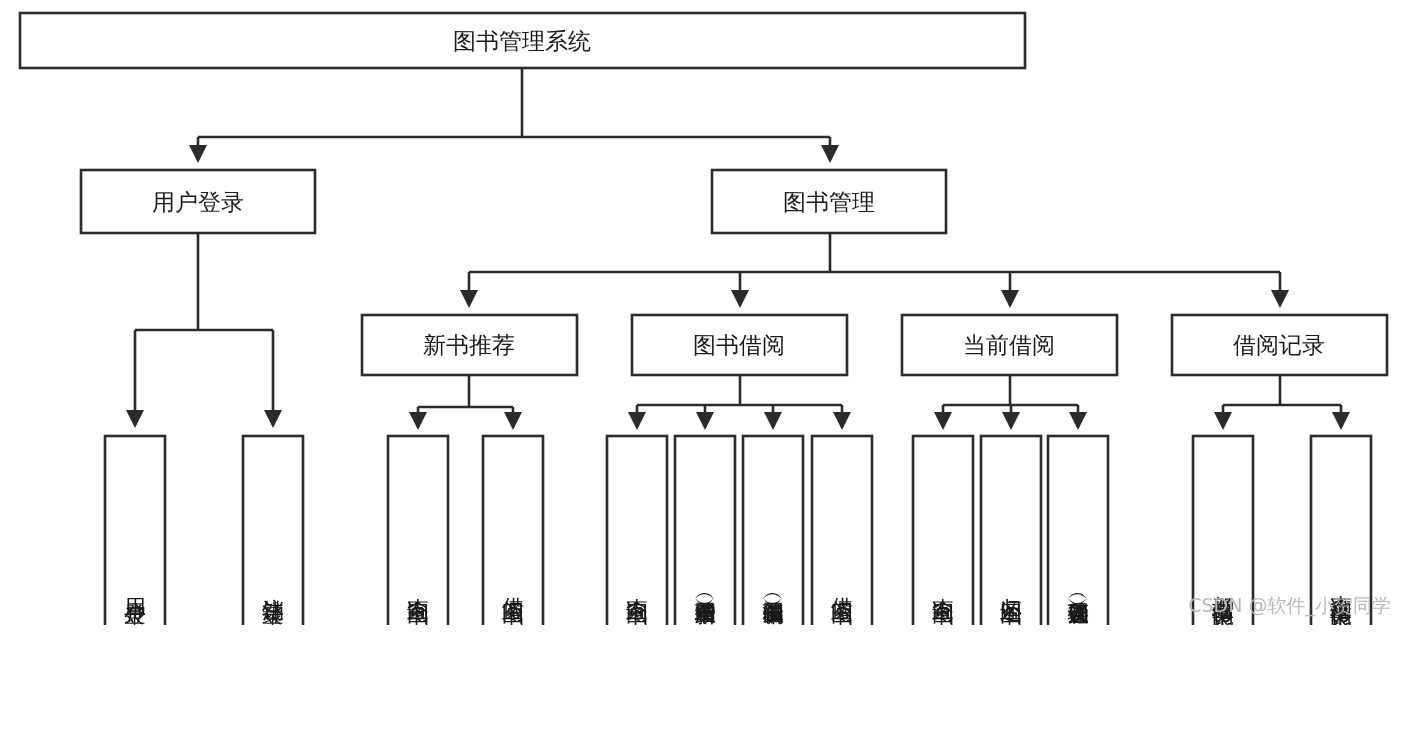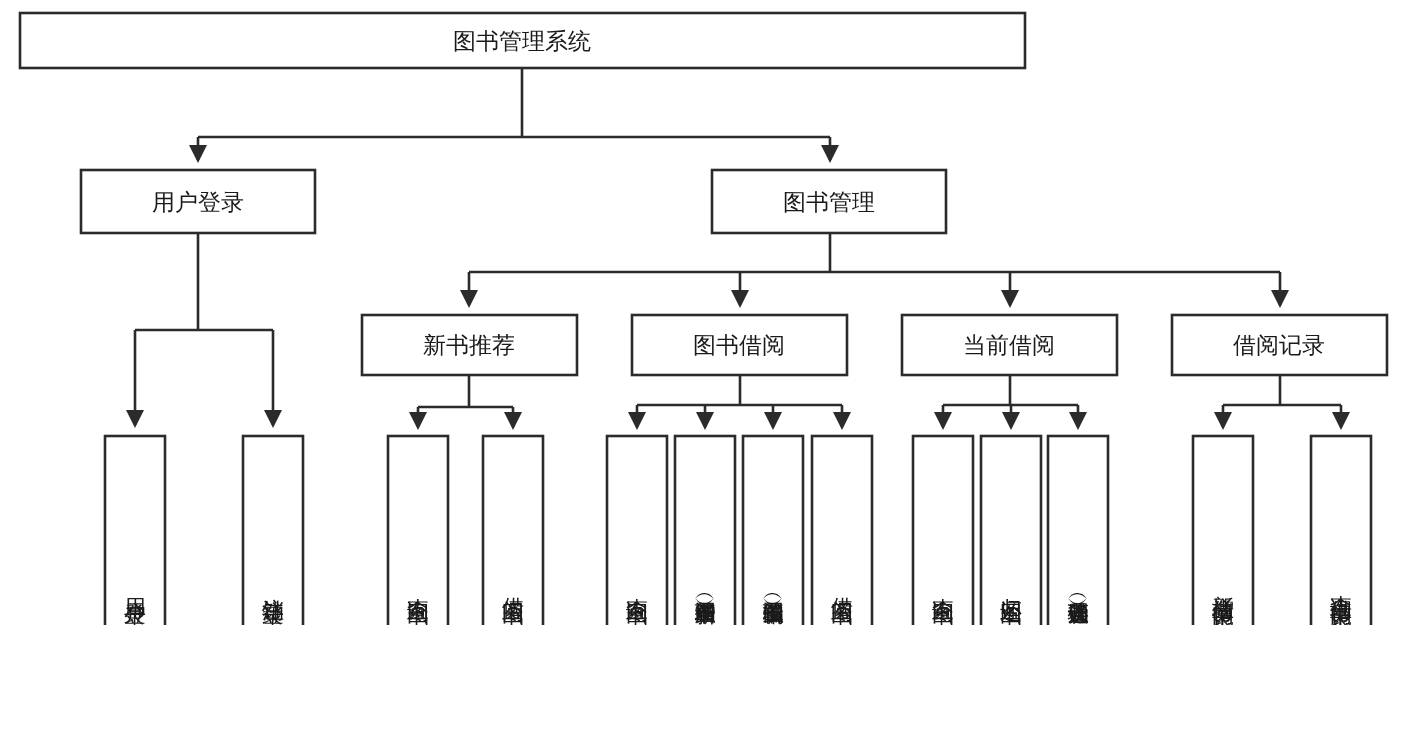--- a/index.html
+++ b/index.html
@@ -238,13 +238,14 @@
     <span class="leaf-text tight">确认归还（管理员）</span>
   </div>
 
   <div class="leaf-text-wrap" style="left:1193px; top:436px; width:60px; height:299px;">
     <span class="leaf-text">新增借阅记录</span>
   </div>
   <div class="leaf-text-wrap" style="left:1311px; top:436px; width:60px; height:299px;">
     <span class="leaf-text">查询借阅记录</span>
   </div>
 
+  <div class="watermark">CSDN @软件_小贺同学</div>
 </div>
 
 </body></html>

